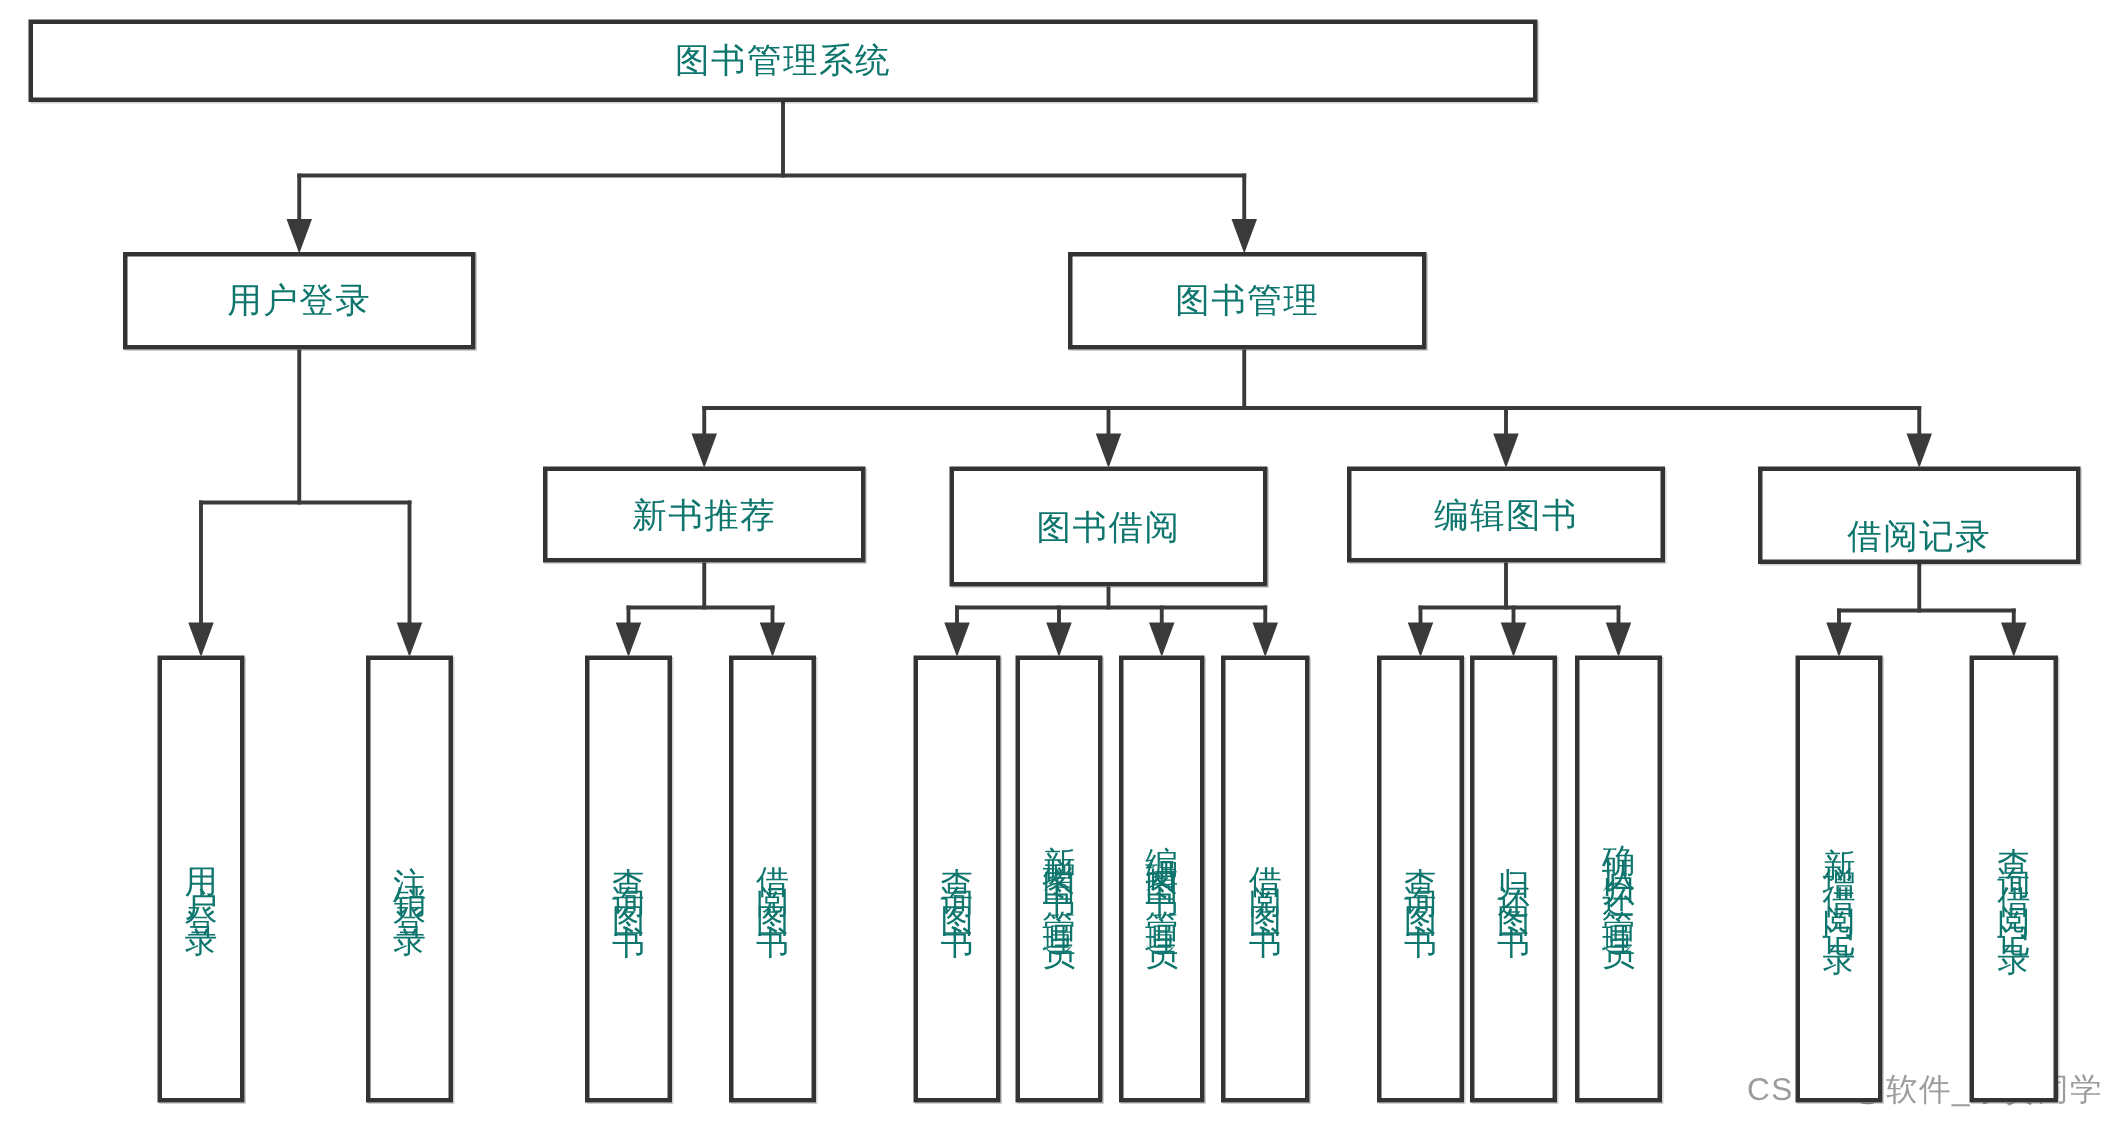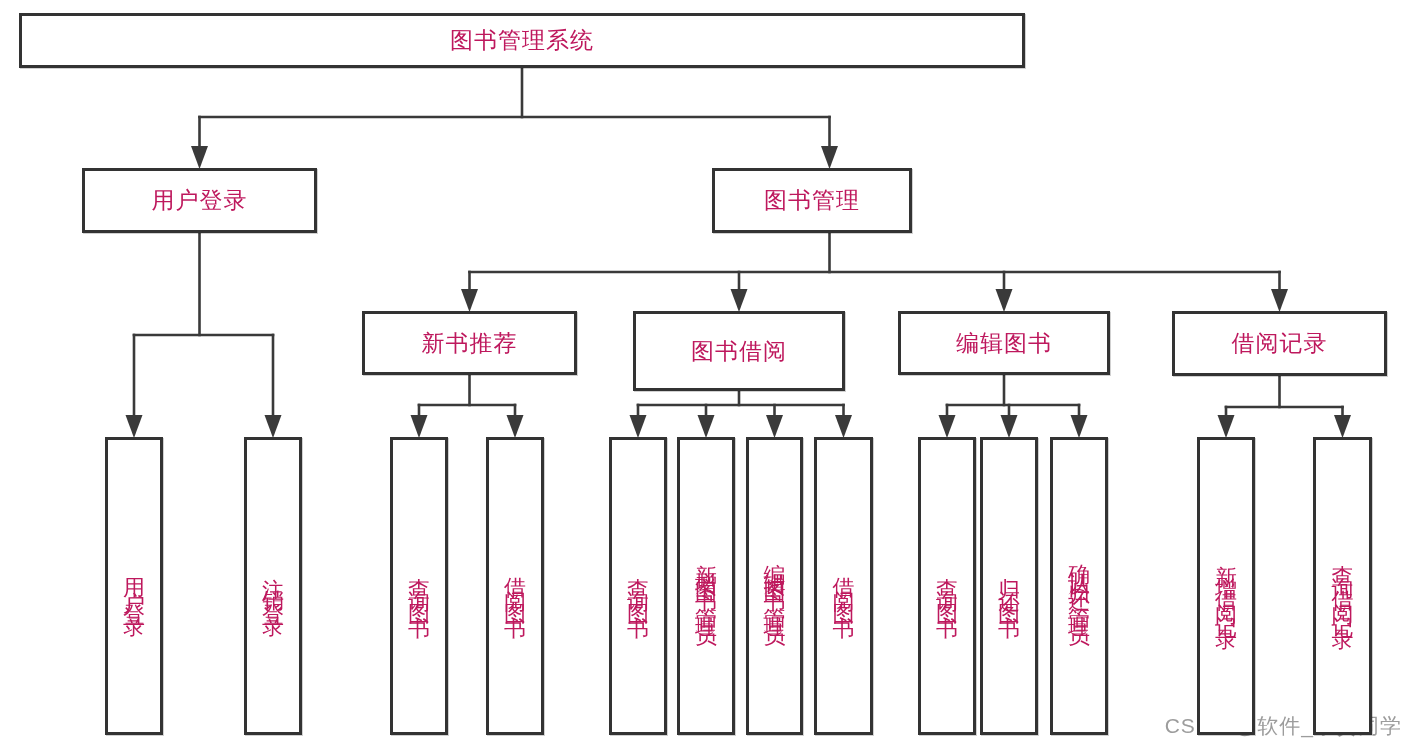--- a/index.html
+++ b/index.html
@@ -15,21 +15,21 @@
     pointer-events:none;
   }
   .node{
     position:absolute;
     box-sizing:border-box;
     background:#ffffff;
     border:3px solid #333333;
     display:flex;
     align-items:center;
     justify-content:center;
-    color:#be185d;
+    color:#0f766e;
     box-shadow:1px 1px 0 rgba(0,0,0,0.18);
   }
   .node.horizontal{
     font-size:23px;
     letter-spacing:1px;
     white-space:nowrap;
   }
   .node.vertical .vtext{
     writing-mode:vertical-rl;
     text-orientation:mixed;
@@ -105,33 +105,33 @@
       <line x1="1342.5" y1="407" x2="1342.5" y2="419" stroke="#3a3a3a" stroke-width="2.6" stroke-linecap="square"></line>
       <polygon points="1334,415 1351,415 1342.5,438" fill="#3a3a3a"></polygon>
     </svg>
   <div class="watermark">CSDN @软件_小贺同学</div>
 <div class="node horizontal" style="left: 19px; top: 13px; width: 1006px; height: 55px;">
       <span>图书管理系统</span>
     </div>
     <div class="node horizontal" style="left: 82px; top: 168px; width: 235px; height: 65px;">
       <span>用户登录</span>
     </div>
-    <div class="node horizontal" style="left: 712px; top: 168px; width: 200px; height: 65px;">
+    <div class="node horizontal" style="left: 712px; top: 168px; width: 239px; height: 65px;">
       <span>图书管理</span>
     </div>
     <div class="node horizontal" style="left: 362px; top: 311px; width: 215px; height: 64px;">
       <span>新书推荐</span>
     </div>
     <div class="node horizontal" style="left: 633px; top: 311px; width: 212px; height: 80px;">
       <span>图书借阅</span>
     </div>
     <div class="node horizontal" style="left: 898px; top: 311px; width: 212px; height: 64px;">
       <span>编辑图书</span>
     </div>
-    <div class="node horizontal" style="left: 1172px; top: 311px; width: 215px; height: 65px;">
+    <div class="node horizontal" style="left: 1172px; top: 311px; width: 215px; height: 65px; align-items: flex-end;">
       <span>借阅记录</span>
     </div>
     <div class="node vertical" style="left: 105px; top: 437px; width: 58px; height: 298px;">
       <span class="vtext" style="letter-spacing: 13px;">用户登录</span>
     </div>
     <div class="node vertical" style="left: 244px; top: 437px; width: 58px; height: 298px;">
       <span class="vtext" style="letter-spacing: 13px;">注销登录</span>
     </div>
     <div class="node vertical" style="left: 390px; top: 437px; width: 58px; height: 298px;">
       <span class="vtext" style="letter-spacing: 13px;">查询图书</span>

